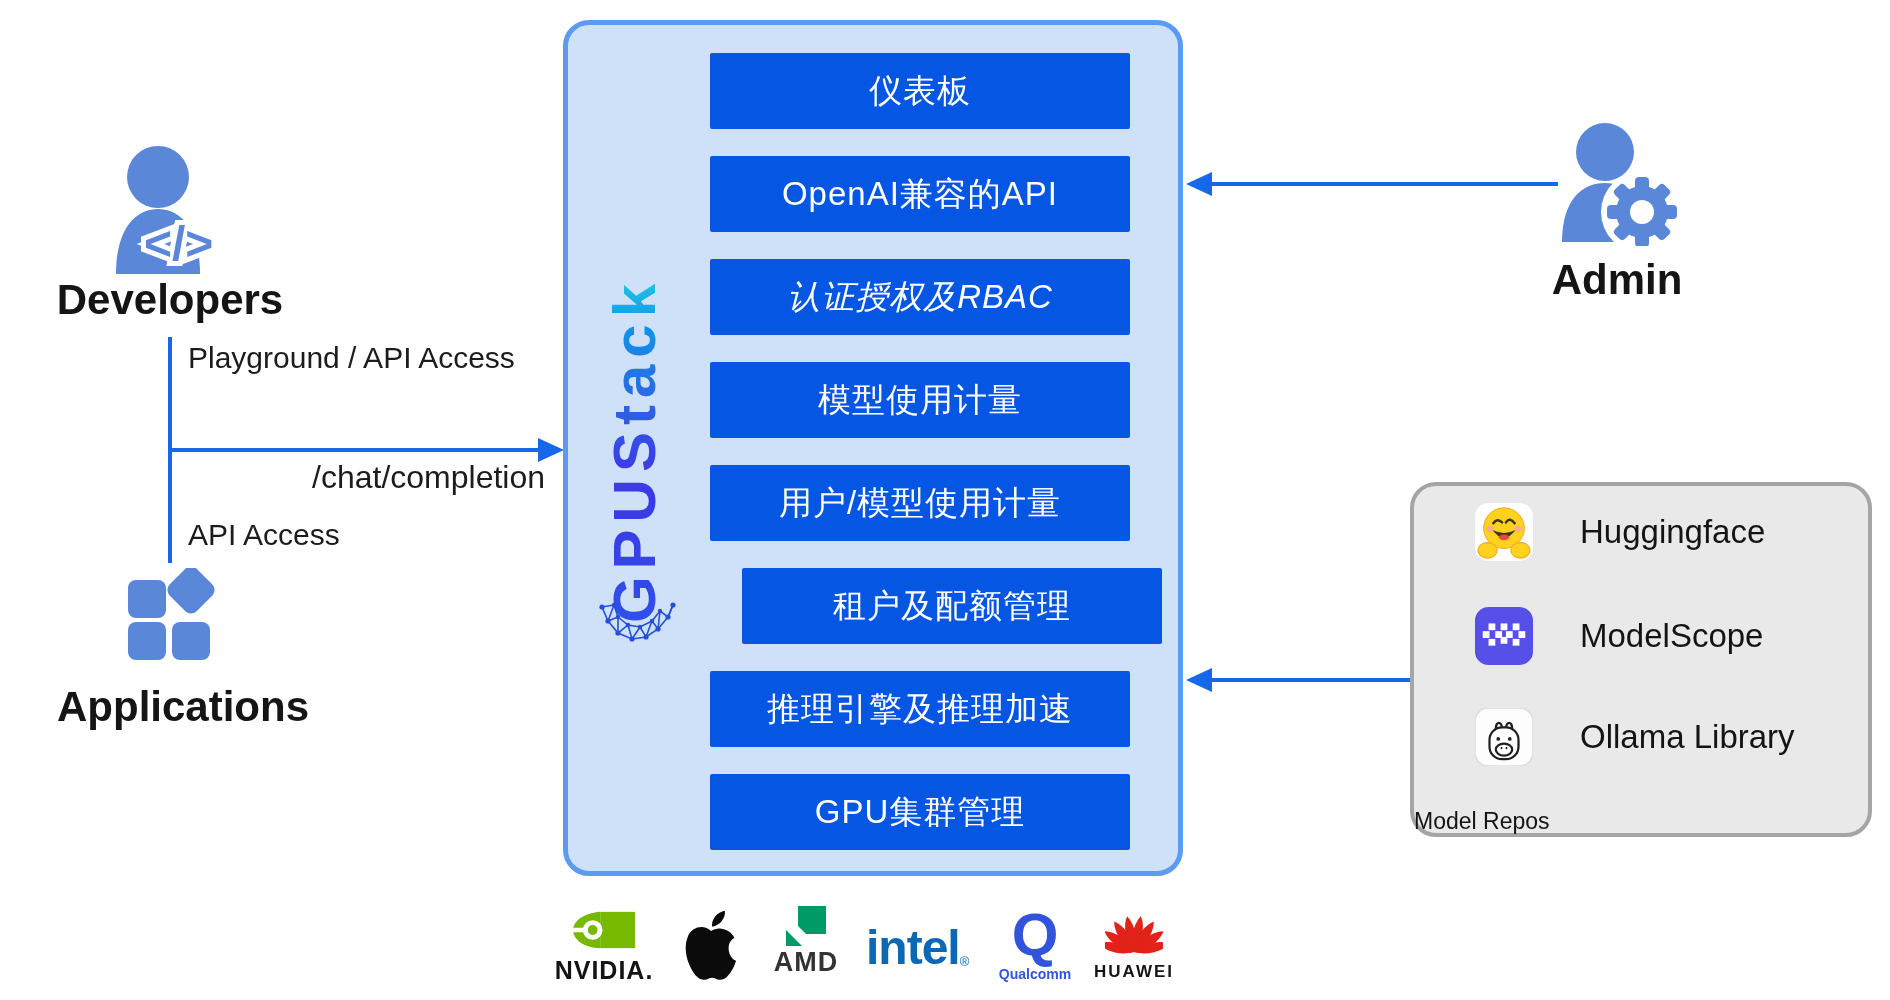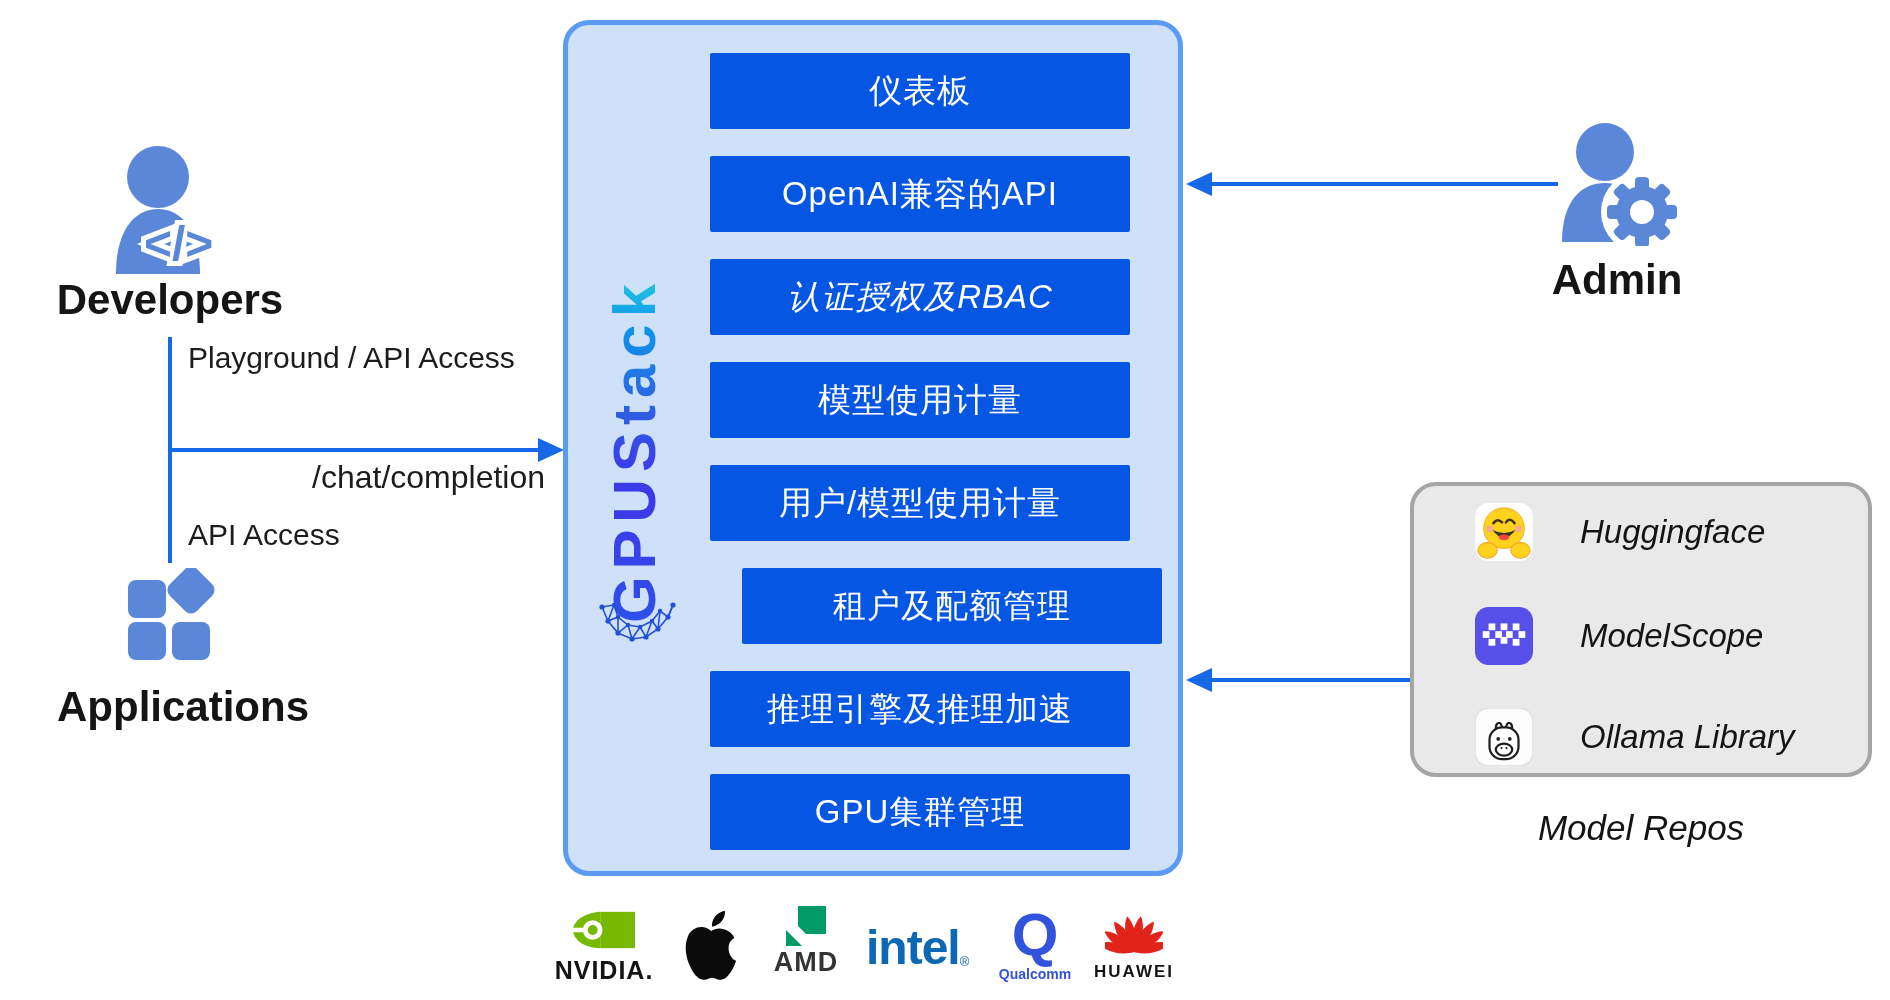--- a/index.html
+++ b/index.html
@@ -19,26 +19,26 @@
   .gpustack-box{position:absolute;left:563px;top:20px;width:620px;height:856px;box-sizing:border-box;
                 background:#cfe0f9;border:5px solid #5b9bf3;border-radius:26px;}
   .feature-btn{position:absolute;left:142px;width:420px;height:76px;background:#0656e4;border-radius:2px;
                color:#ffffff;font-size:33px;display:flex;align-items:center;justify-content:center;
                letter-spacing:1px;white-space:nowrap;}
   .brand-wordmark{position:absolute;left:-148px;top:387px;width:430px;height:76px;line-height:76px;
                   text-align:center;transform:rotate(-90deg);font-weight:800;font-size:60px;letter-spacing:7px;
                   background:linear-gradient(90deg,#2a58ea 0%,#3c38e7 38%,#3a41e8 48%,#2a68e2 62%,#0f93ea 78%,#1fc8e2 90%,#3ae8c8 100%);
                   -webkit-background-clip:text;background-clip:text;color:transparent;white-space:nowrap;}
   
-  .repos-box{position:absolute;left:1410px;top:482px;width:462px;height:295px;box-sizing:border-box;
-             background:#e9e9e9;border:4px solid #a5a5a5;border-radius:26px;font-style:italic;}
+  .repos-box{position:absolute;left:1410px;top:482px;width:462px;height:355px;box-sizing:border-box;
+             background:#e9e9e9;border:4px solid #a5a5a5;border-radius:26px;}
   .repo-icon{position:absolute;left:61px;width:58px;height:58px;}
   .repo-label{position:absolute;left:166px;height:58px;display:flex;align-items:center;
               font-size:33px;color:#141414;white-space:nowrap;}
-  .repos-title{position:absolute;left:0;top:322px;width:100%;text-align:center;font-size:35px;color:#141414;}
+  .repos-title{position:absolute;left:0;top:322px;width:100%;text-align:left;font-size:23px;color:#141414;}
   
   .vendor{position:absolute;display:flex;flex-direction:column;align-items:center;}
   .vendor-word{color:#141414;font-weight:800;}
   
   .icon-svg{display:block;}
 </style>
 </head>
 <body>
 
 <div class="canvas">

